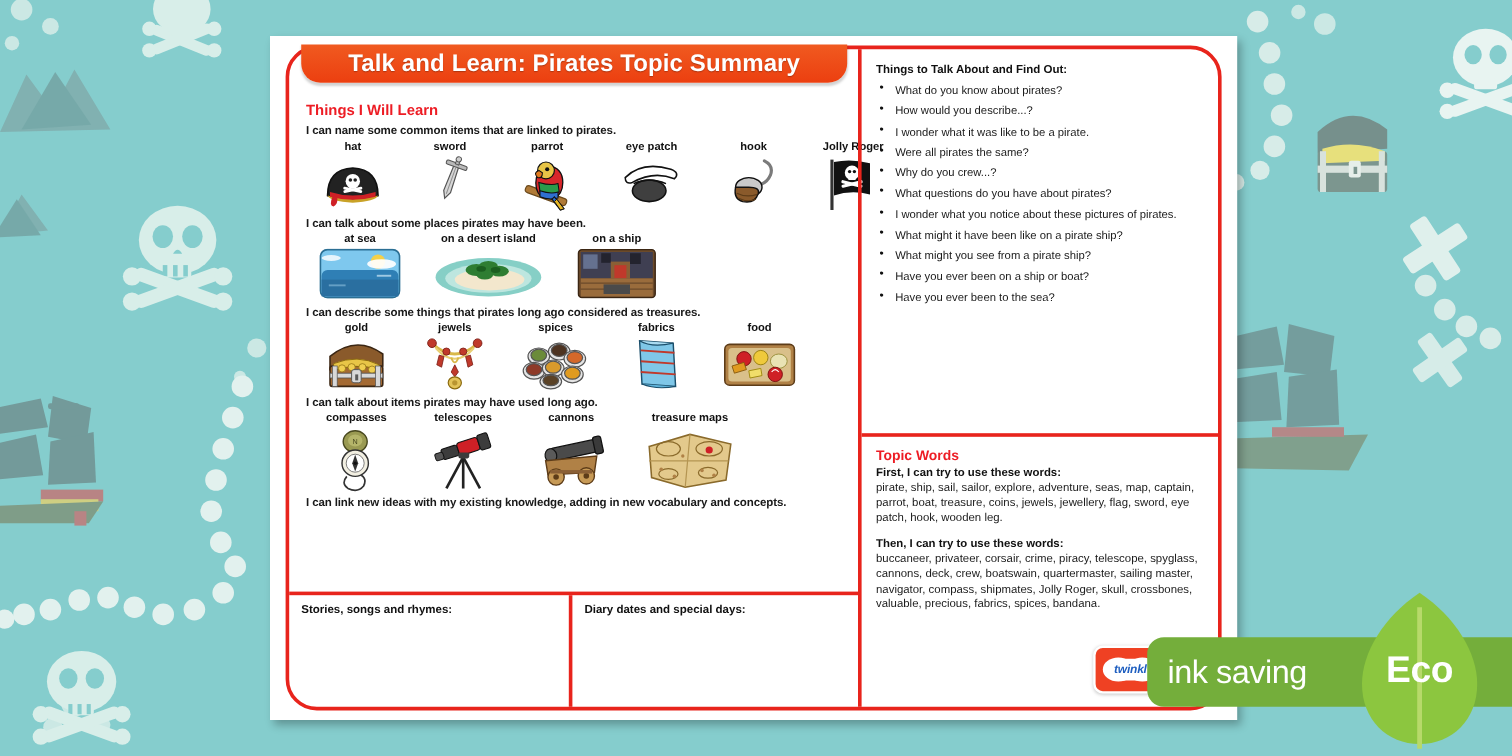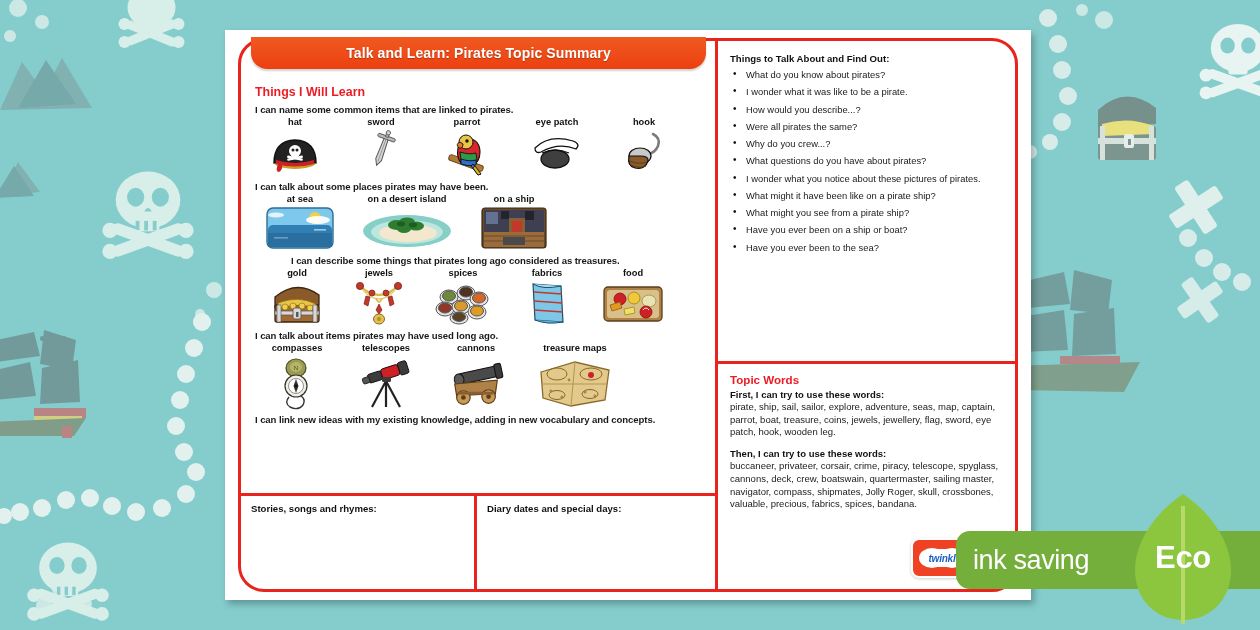--- a/index.html
+++ b/index.html
@@ -56,21 +56,21 @@
     position: absolute;
     left: 10px; top: -4px;
     width: 455px; height: 32px;
     background: linear-gradient(#f05a20, #ec3f10);
     border-radius: 0 0 16px 16px;
     display: flex; align-items: center; justify-content: center;
     box-shadow: 0 2px 2px rgba(0,0,0,.18);
   }
   .banner-text {
     color: #fff;
-    font-size: 14px;
+    font-size: 20px;
     font-weight: bold;
     letter-spacing: .1px;
     text-shadow: 0 1px 1px rgba(0,0,0,.28);
   }
 
   .left-body { padding: 4px 12px 0 14px; flex: 1; }
 
   .section-head {
     color: #ed1c24;
     font-weight: bold;
@@ -441,20 +441,35 @@
               <svg width="46" height="46" viewBox="0 0 46 46">
                 <path d="M32 4 q8 4 5 12 q-3 7 -10 8 q-6 1 -7 -4" fill="none" stroke="#7b7b7b" stroke-width="2.6" stroke-linecap="round"></path>
                 <ellipse cx="19" cy="26" rx="11" ry="8" fill="#c9c9c9" stroke="#111" stroke-width="1.2"></ellipse>
                 <path d="M8 26 q-2 10 6 12 q10 2 13 -7 q1 -5 -8 -5z" fill="#8a5a2b" stroke="#111" stroke-width="1.2"></path>
                 <path d="M9 31 q8 4 17 1" fill="none" stroke="#5e3c18" stroke-width="1"></path>
                 <path d="M10 35 q8 4 15 1" fill="none" stroke="#5e3c18" stroke-width="1"></path>
               </svg>
             </div>
           </div>
 
+          <div class="icon-cell" style="width:58px;">
+            <div class="icon-label">Jolly Roger</div>
+            <div class="icon-art">
+              <svg width="52" height="48" viewBox="0 0 52 48">
+                <rect x="7" y="4" width="2.6" height="42" fill="#333"></rect>
+                <path d="M10 6 q14 -3 30 1 l0 26 q-16 -4 -30 1 z" fill="#111"></path>
+                <circle cx="25" cy="15" r="6" fill="#fff"></circle>
+                <circle cx="23" cy="14" r="1.4" fill="#111"></circle>
+                  <circle cx="27" cy="14" r="1.4" fill="#111"></circle>
+                <rect x="22" y="18" width="6" height="3" fill="#fff"></rect>
+                <rect x="16" y="23" width="18" height="2.6" rx="1.2" fill="#fff" transform="rotate(14 25 24)"></rect>
+                <rect x="16" y="23" width="18" height="2.6" rx="1.2" fill="#fff" transform="rotate(-14 25 24)"></rect>
+              </svg>
+            </div>
+          </div>
 
         </div>
 
         <div class="goal" style="margin-top:4px;">I can talk about some places pirates may have been.</div>
         <div class="icon-row" style="gap:24px; margin-left:10px; align-items:flex-start;">
 
           <div class="icon-cell" style="width:70px;">
             <div class="icon-label">at sea</div>
             <div class="icon-art" style="height:44px;">
               <svg width="68" height="42" viewBox="0 0 68 42">
@@ -506,21 +521,21 @@
                 <g stroke="#6b4a2a" stroke-width="1">
                   <line x1="3" y1="29" x2="63" y2="29"></line>
                   <line x1="3" y1="34" x2="63" y2="34"></line>
                 </g>
                 <rect x="22" y="30" width="22" height="8" fill="#4a4a4a"></rect>
               </svg>
             </div>
           </div>
         </div>
 
-        <div class="goal" style="margin-top:5px;margin-left:36px;">I can describe some things that pirates long ago considered as treasures.</div>
+        <div class="goal" style="margin-top:5px;">I can describe some things that pirates long ago considered as treasures.</div>
         <div class="icon-row" style="gap:26px; margin-left:14px;">
 
           <div class="icon-cell" style="width:56px;">
             <div class="icon-label">gold</div>
             <div class="icon-art" style="height:46px;">
               <svg width="56" height="44" viewBox="0 0 56 44">
                 <path d="M6 16 q22 -18 44 -2 l0 10 l-44 3 z" fill="#8a5a2b" stroke="#3b2613" stroke-width="1.3"></path>
                 <rect x="6" y="24" width="44" height="17" rx="2" fill="#a46a33" stroke="#3b2613" stroke-width="1.3"></rect>
                 <path d="M9 22 q20 -8 38 1 l0 4 q-20 -6 -38 1z" fill="#e8c547" stroke="#8a6a10" stroke-width=".8"></path>
                 <g fill="#f0ce50" stroke="#8a6a10" stroke-width=".6">
@@ -706,22 +721,22 @@
         </div>
       </div>
     </div>
 
     <div class="col-right">
 
       <div class="talk-pane">
         <div class="talk-head">Things to Talk About and Find Out:</div>
         <ul class="bullets">
           <li>What do you know about pirates?</li>
+          <li>How would you describe...?</li>
           <li>I wonder what it was like to be a pirate.</li>
-          <li>How would you describe...?</li>
           <li>Were all pirates the same?</li>
           <li>Why do you crew...?</li>
           <li>What questions do you have about pirates?</li>
           <li>I wonder what you notice about these pictures of pirates.</li>
           <li>What might it have been like on a pirate ship?</li>
           <li>What might you see from a pirate ship?</li>
           <li>Have you ever been on a ship or boat?</li>
           <li>Have you ever been to the sea?</li>
         </ul>
       </div>

